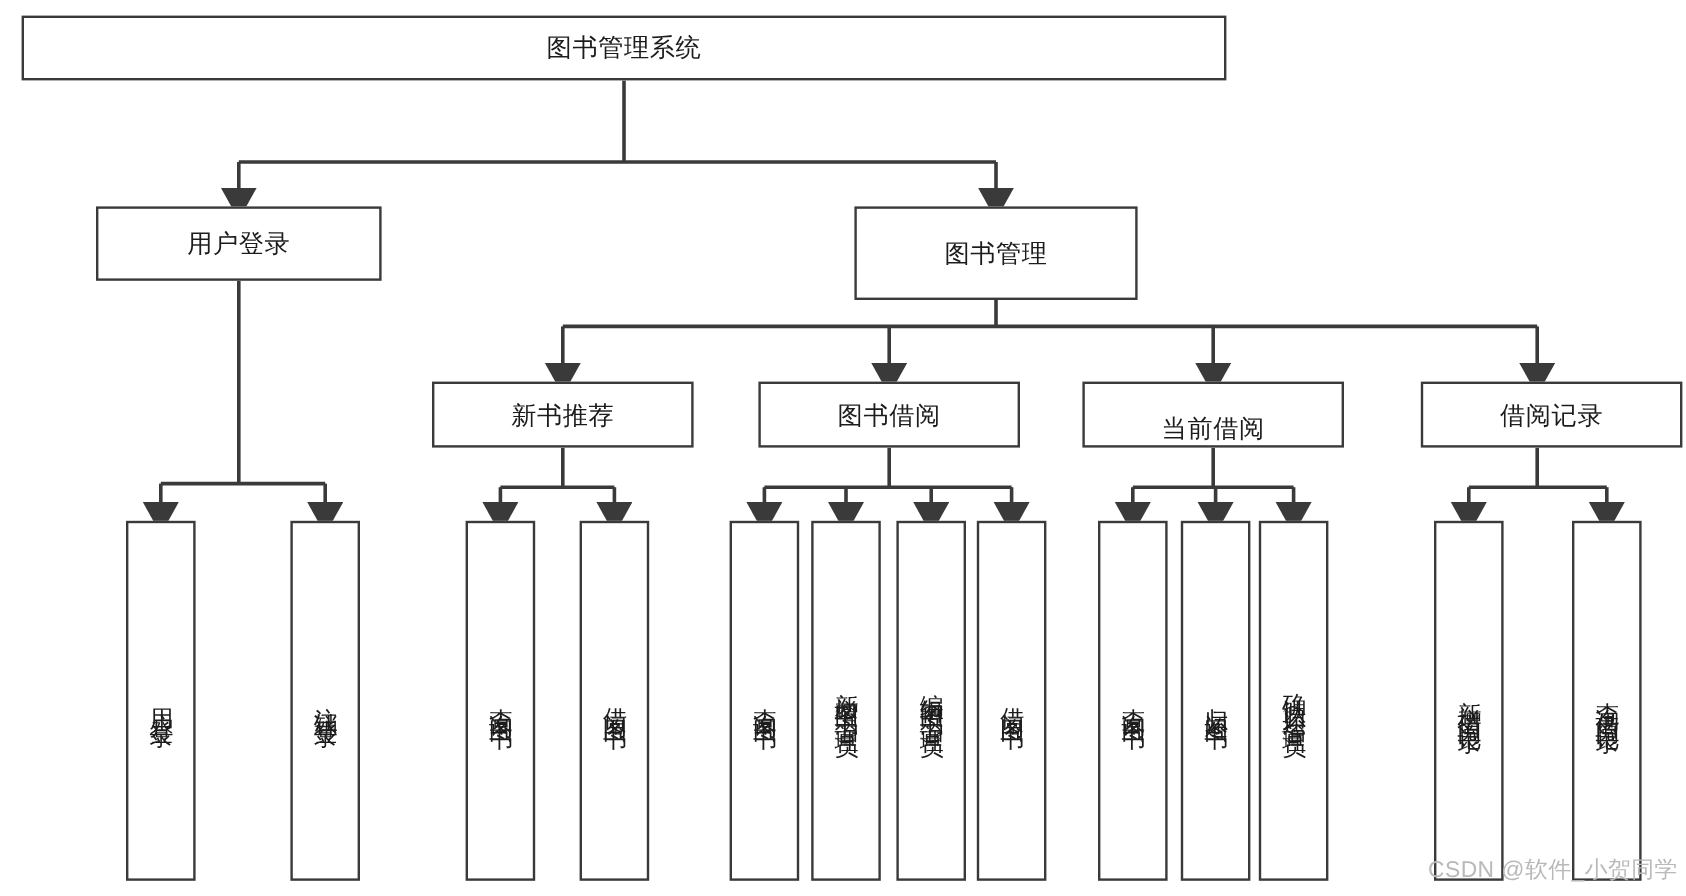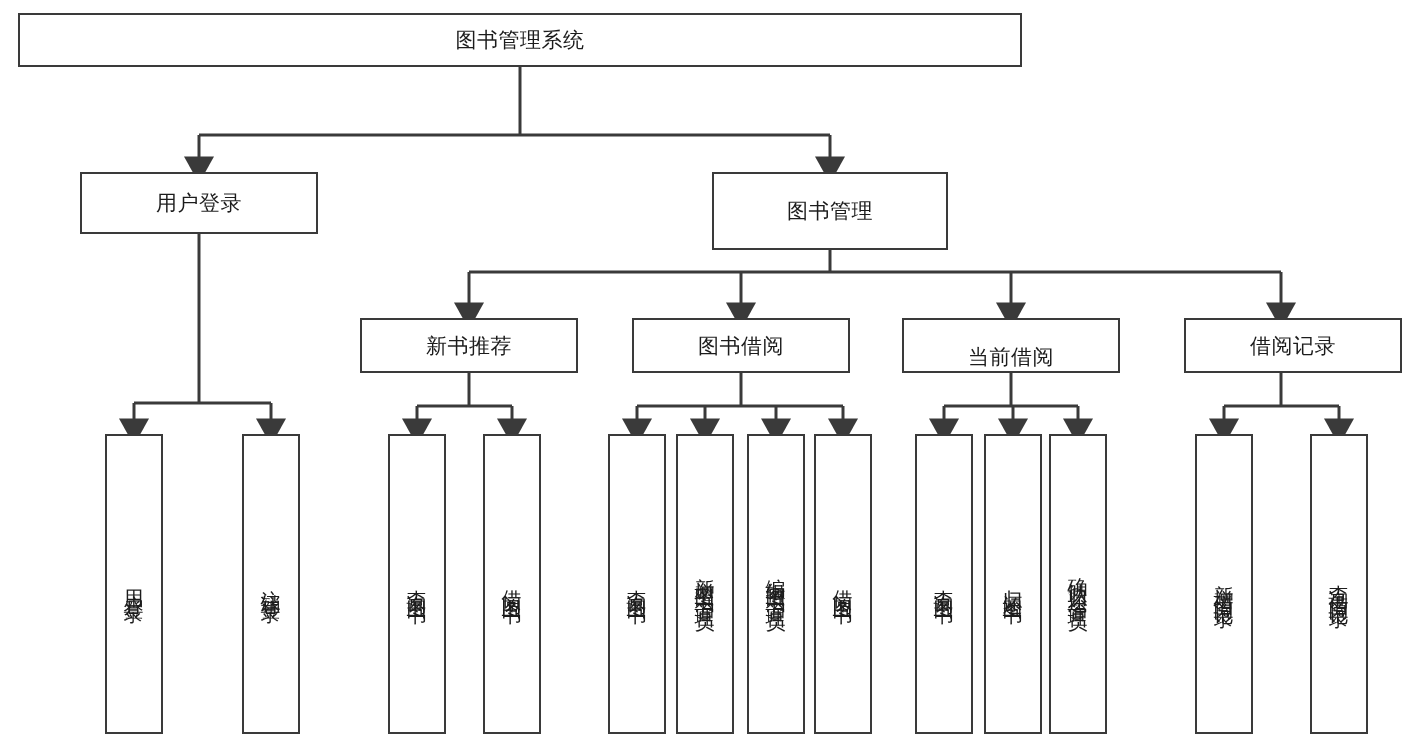--- a/index.html
+++ b/index.html
@@ -165,14 +165,15 @@
         <span class="vlabel">确认归还（管理员）</span>
       </div>
       <div class="node vert" style="left: 1195px; top: 434px; width: 58px; height: 300px;">
         <span class="vlabel">新增借阅记录</span>
       </div>
       <div class="node vert" style="left: 1310px; top: 434px; width: 58px; height: 300px;">
         <span class="vlabel">查询借阅记录</span>
       </div>
     </div>
 
+  <div class="watermark" style="left: 1190px; top: 712px; color: rgb(185, 185, 185);">CSDN @软件_小贺同学</div>
 
 </div>
 
 </body></html>

